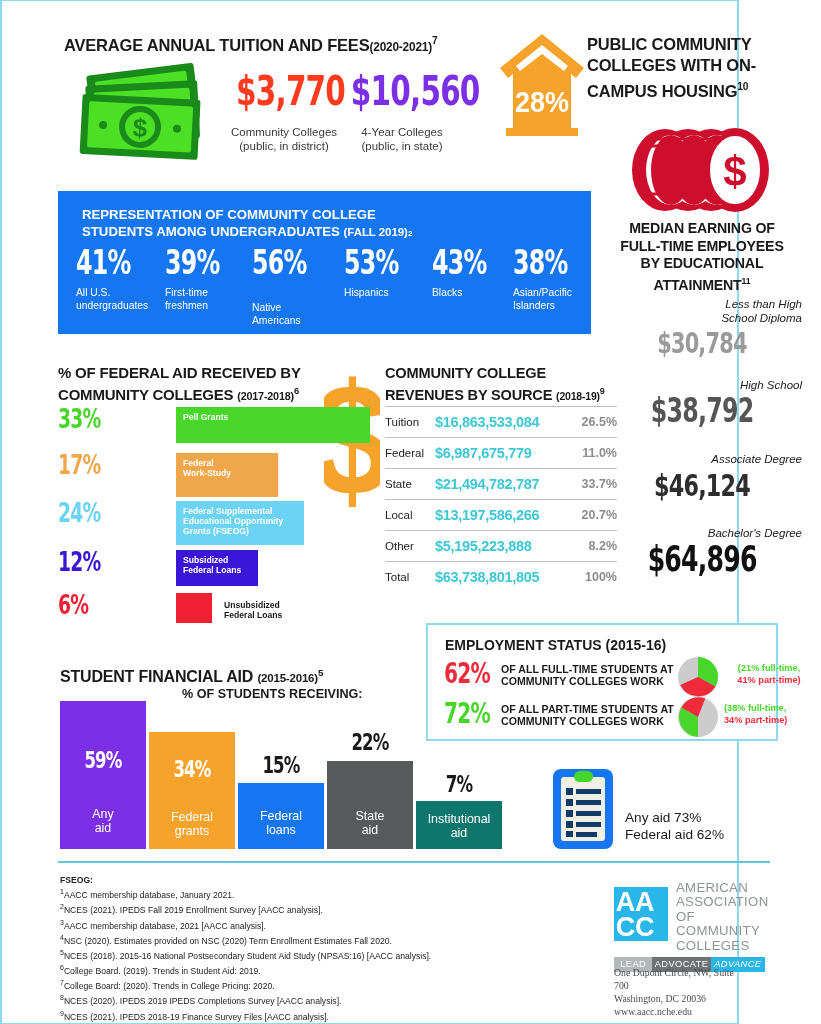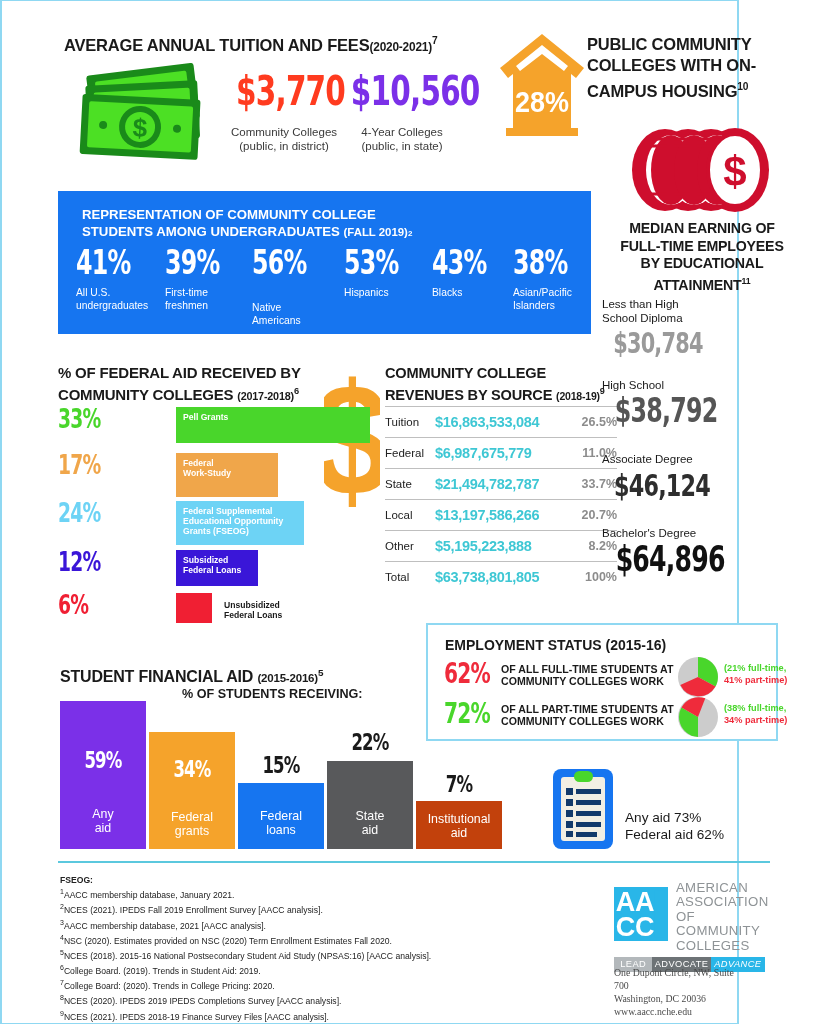--- a/index.html
+++ b/index.html
@@ -70,22 +70,22 @@
   #rev-title { left: 383px; top: 364px; font-size: 14.6px; line-height: 17.5px; }
   #rev-table { left: 383px; top: 405px; width: 232px; }
   #rev-table .r { display: flex; align-items: center; height: 31px; border-top: 1px solid #bfbfbf; }
   #rev-table .r:last-child { border-bottom: none; }
   .rv-lbl { width: 50px; font-size: 11.5px; color: #222; text-align: left; }
   .rv-val { flex: 1; font-size: 14.5px; font-weight: bold; color: #3ec7d4; letter-spacing: -0.3px; }
   .rv-pct { width: 50px; font-size: 12.5px; font-weight: bold; color: #8c8c8c; text-align: right; }
 
   
   #earn-title { left: 600px; top: 219px; width: 200px; text-align: center; font-size: 14.2px; line-height: 17.6px; }
-  .earn-lbl { text-align: left; font-size: 11.5px; color: #1a1a1a; line-height: 13.5px; width: 200px; }
-  .earn-val { width: 200px; text-decoration: underline; }
+  .earn-lbl { text-align: right; font-size: 11.5px; color: #1a1a1a; line-height: 13.5px; width: 200px; font-style: italic; }
+  .earn-val { text-align: center; width: 200px; text-decoration: underline; }
   .earn-val span { font-size: 30px; line-height: 30px; display: inline-block; }
 
   
   #emp-box { left: 424px; top: 622px; width: 352px; height: 118px; border: 2px solid #8fd8f2; background: #fff; }
   #emp-title { font-size: 14px; font-weight: bold; color: #1a1a1a; }
   .emp-pct { font-size: 28px; line-height: 26px; }
   .emp-txt { font-size: 10.6px; font-weight: bold; line-height: 12.2px; color: #1a1a1a; }
   .emp-sub { font-size: 9.2px; font-weight: bold; line-height: 11.6px; }
 
   
@@ -370,21 +370,21 @@
       <div class="num emp-pct" style="color:#ef2b3b; position:absolute; left:0; top:0;">62%</div>
       <div class="emp-txt abs" style="left:57px; top:2px; width:180px;">
         <div>OF ALL FULL-TIME STUDENTS AT</div>
         <div>COMMUNITY COLLEGES WORK</div>
       </div>
       <svg class="abs" style="left:233px; top:-5px;" width="42" height="42" viewBox="0 0 42 42">
         <circle cx="21" cy="21" r="20" fill="#cccccc"></circle>
         <path d="M21 21 L21 1 A20 20 0 0 1 38.5 30.6 Z" fill="#49d62b"></path>
         <path d="M21 21 L38.5 30.6 A20 20 0 0 1 3.3 29.0 Z" fill="#ef2b3b"></path>
       </svg>
-      <div class="emp-sub abs" style="left:280px; top:2px; width:90px;">
+      <div class="emp-sub abs" style="left:280px; top:2px; width:90px;text-align:center;">
         <div style="color:#49d62b;">(21% full-time,</div>
         <div style="color:#ef2b3b;">41% part-time)</div>
       </div>
     </div>
 
     <div class="abs" style="left:16px; top:76px;">
       <div class="num emp-pct" style="color:#49d62b; position:absolute; left:0; top:0;">72%</div>
       <div class="emp-txt abs" style="left:57px; top:2px; width:180px;">
         <div>OF ALL PART-TIME STUDENTS AT</div>
         <div>COMMUNITY COLLEGES WORK</div>
@@ -433,21 +433,21 @@
     <div class="num ctr sfa-out-pct" style="left:178px; top:53px; width:86px;">15%</div>
 
     <div class="sfa-bar" style="left:267px; width:86px; height:88px; background:#58595b;">
       <div class="sfa-lbl" style="margin-top:48px;">
         <div>State</div>
         <div>aid</div>
       </div>
     </div>
     <div class="num ctr sfa-out-pct" style="left:267px; top:30px; width:86px;">22%</div>
 
-    <div class="sfa-bar" style="left:356px; width:86px; height:48px; background:#c2410c;">
+    <div class="sfa-bar" style="left:356px; width:86px; height:48px; background:#0f766e;">
       <div class="sfa-lbl" style="margin-top:11px;">
         <div>Institutional</div>
         <div>aid</div>
       </div>
     </div>
     <div class="num ctr sfa-out-pct" style="left:356px; top:72px; width:86px;">7%</div>
   </div>
 
   <svg class="abs" style="left:550px; top:767px;" width="62" height="82" viewBox="0 0 62 82">
     <rect x="1" y="1" width="60" height="80" rx="8" fill="#1675f0"></rect>

